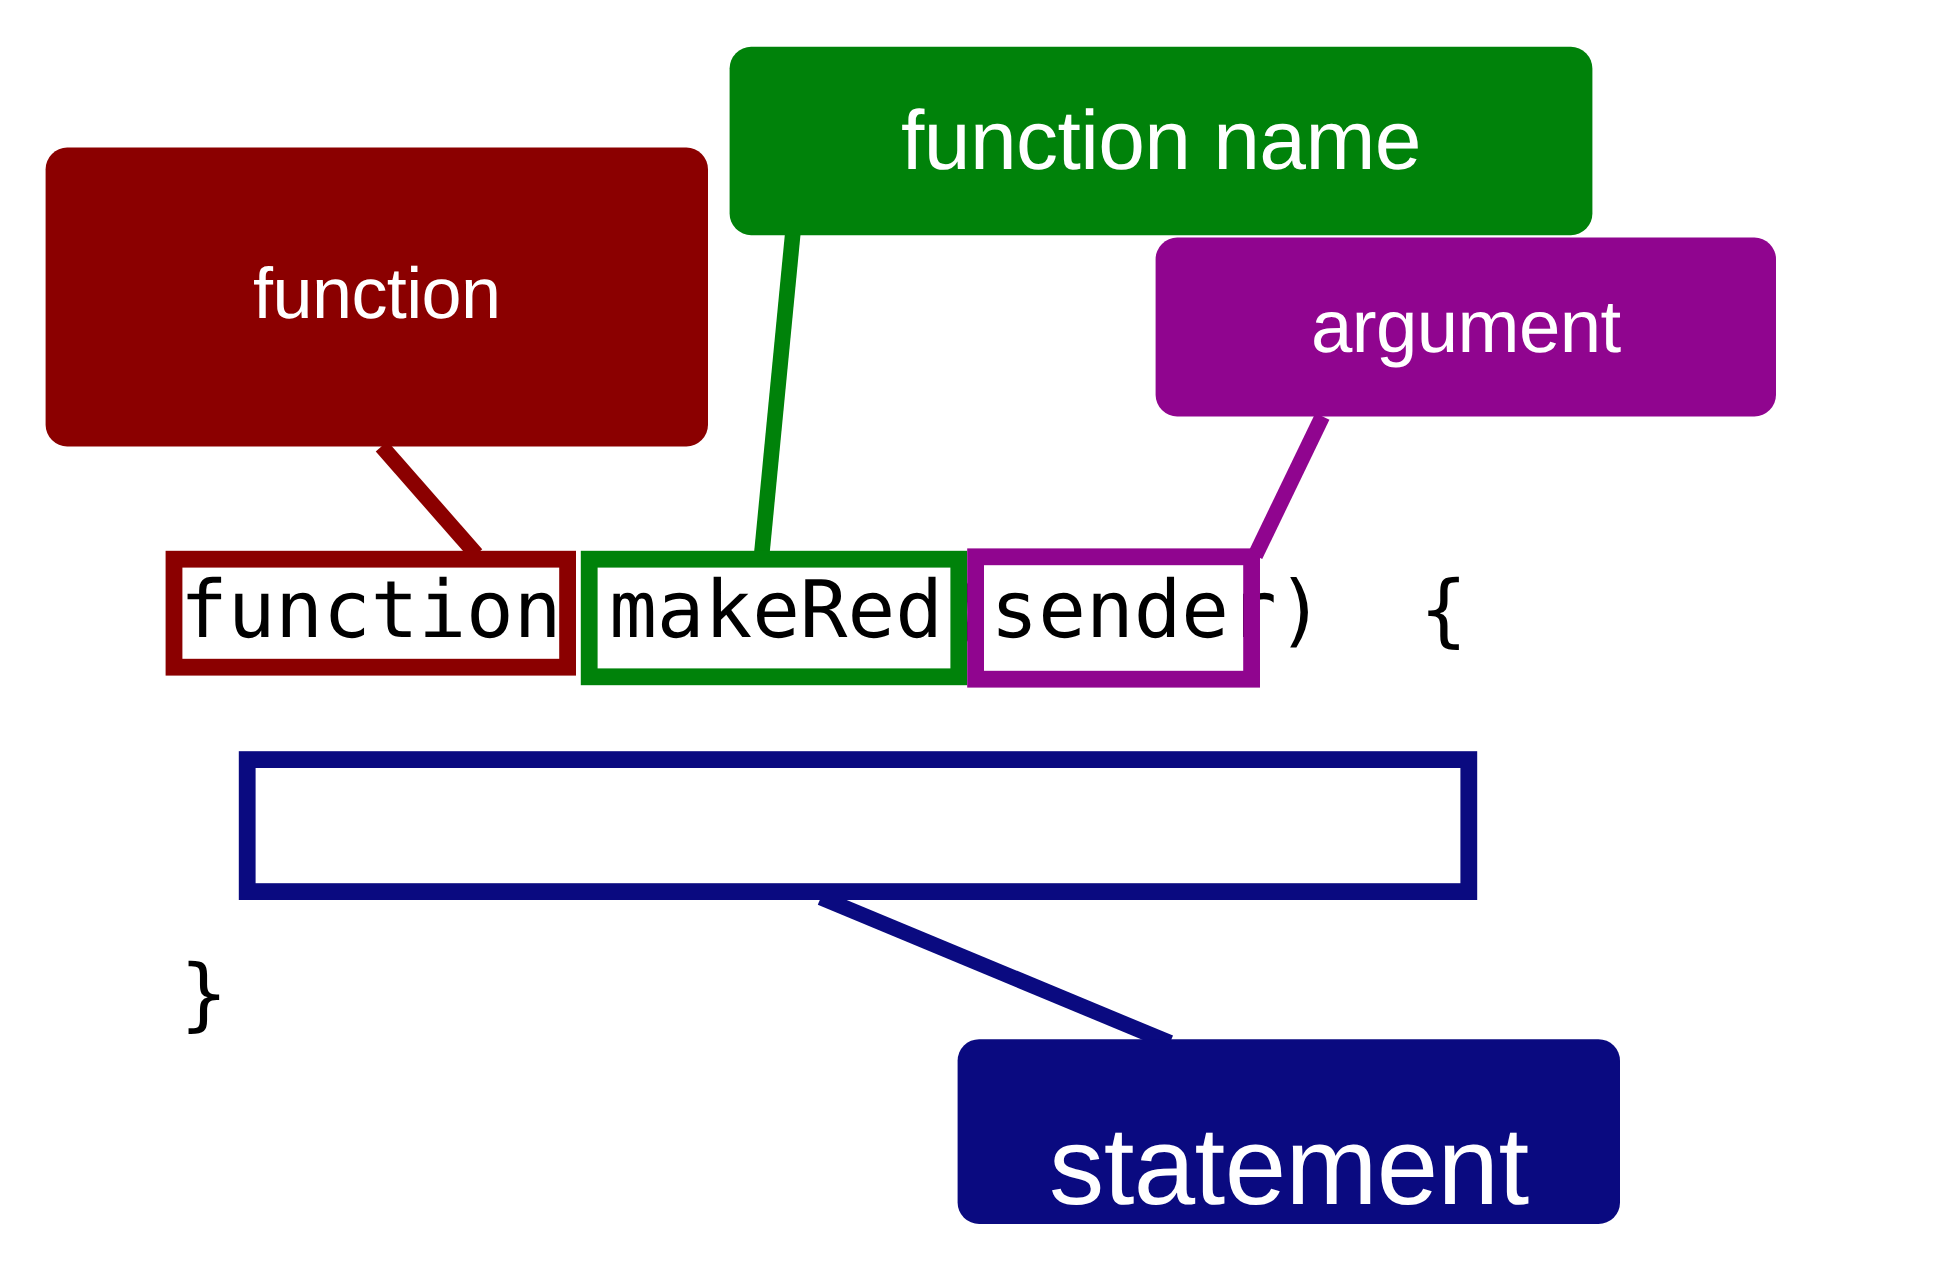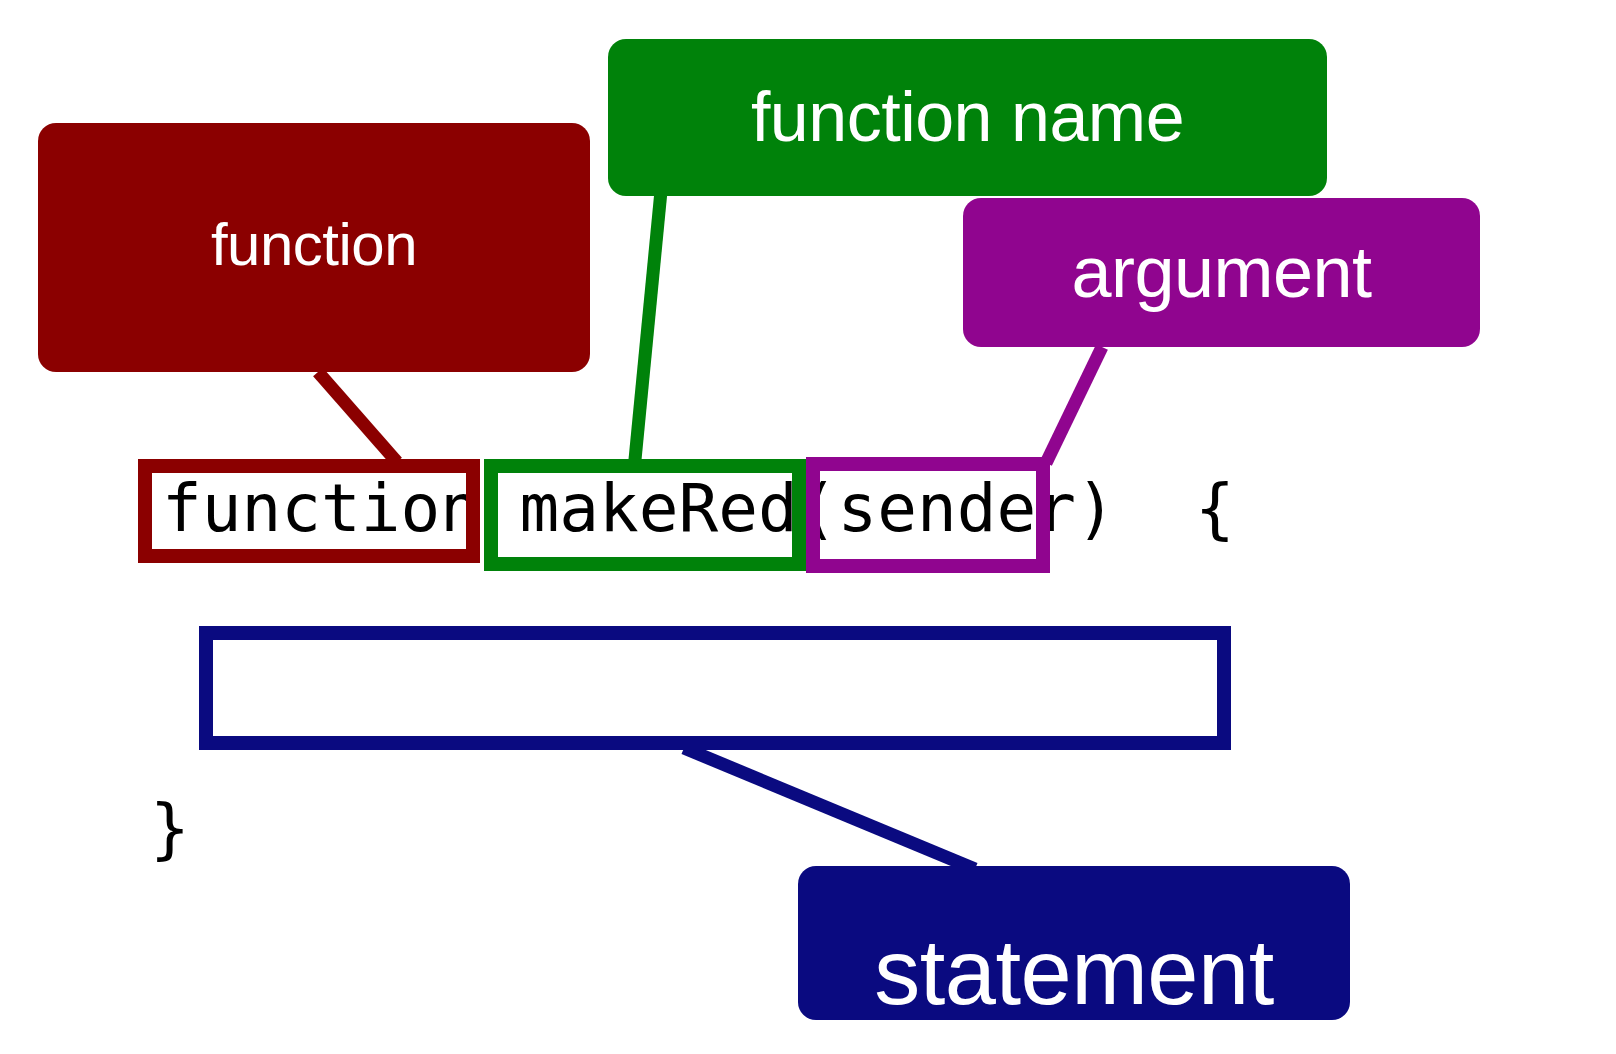--- a/index.html
+++ b/index.html
@@ -59,21 +59,21 @@
   }
   #callout-function-name {
     left: 608px; top: 3px;
     width: 719px; height: 157px;
     font-size: 70px;
     margin-top: 36px;
   }
   #callout-argument {
     left: 963px; top: 198px;
     width: 517px; height: 149px;
-    font-size: 72px;
+    font-size: 62px;
   }
   #callout-statement {
     left: 798px; top: 866px;
     width: 552px; height: 154px;
     font-size: 92px;
   }
 
   
   #code-area {
     position: absolute;
@@ -85,21 +85,21 @@
     pointer-events: none;
   }
   .code-line {
     position: absolute;
     font-family: "DejaVu Sans Mono", "Liberation Mono", monospace;
     font-size: 66px;
     color: #000000;
     white-space: pre;
     pointer-events: auto;
   }
-  #code-line-1 { left: 162px; top: 470px; }
+  #code-line-1 { left: 150px; top: 470px; }
   #code-line-2 { left: 218px; top: 632px; }
   #code-line-3 { left: 150px; top: 790px; }
 
   
   .token-box {
     position: absolute;
     box-sizing: border-box;
     background: transparent;
     z-index: 4;
     pointer-events: auto;

